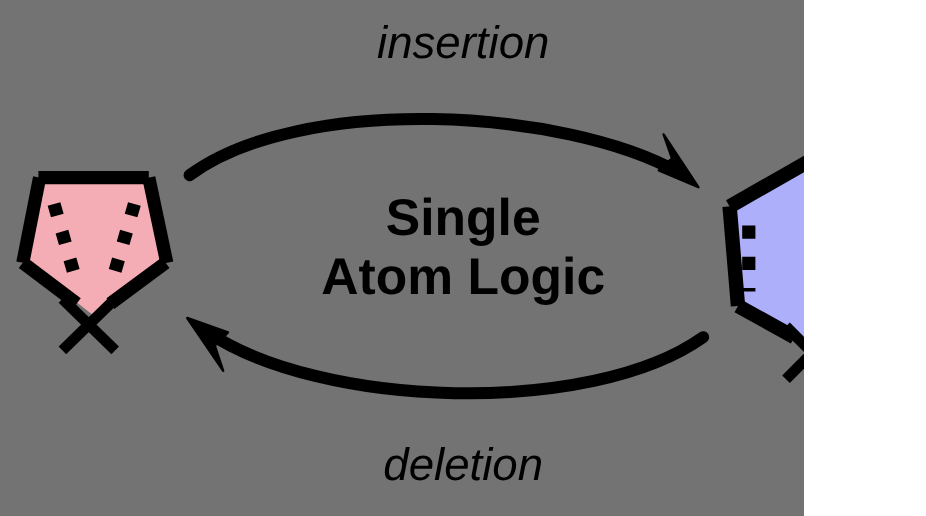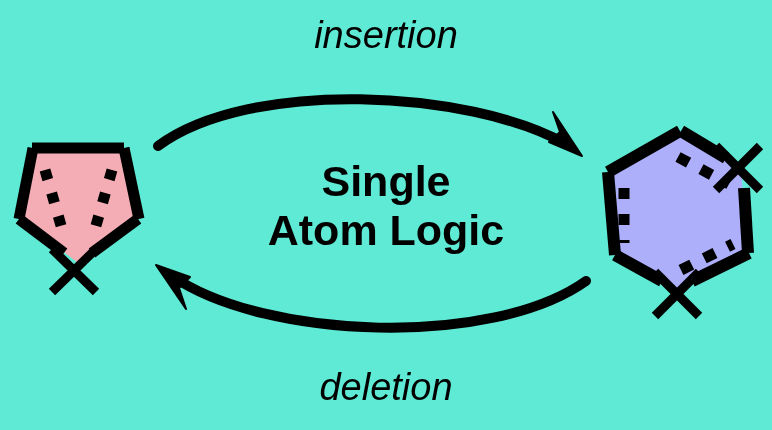--- a/index.html
+++ b/index.html
@@ -2,23 +2,23 @@
 <html><head>
 <meta charset="utf-8">
 <style>
   html, body {
     margin: 0;
     padding: 0;
     background: #ffffff;
   }
   #stage {
     position: relative;
-    width: 772px;
+    width: 670px;
     height: 430px;
-    background: #5eead4;
+    background: #737373;
     overflow: hidden;
     font-family: "Liberation Sans", sans-serif;
   }
   #stage svg {
     position: absolute;
     left: 0;
     top: 0;
     width: 772px;
     height: 430px;
   }

